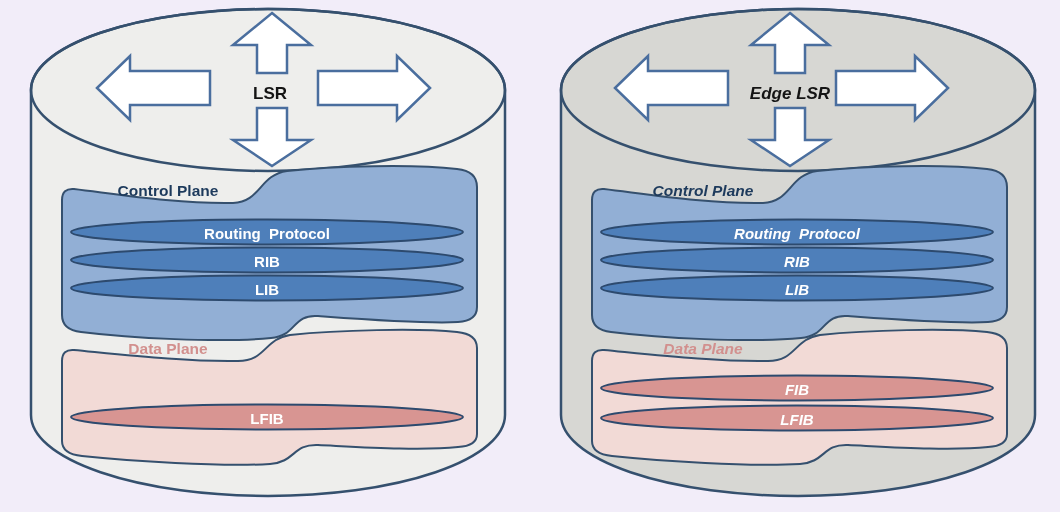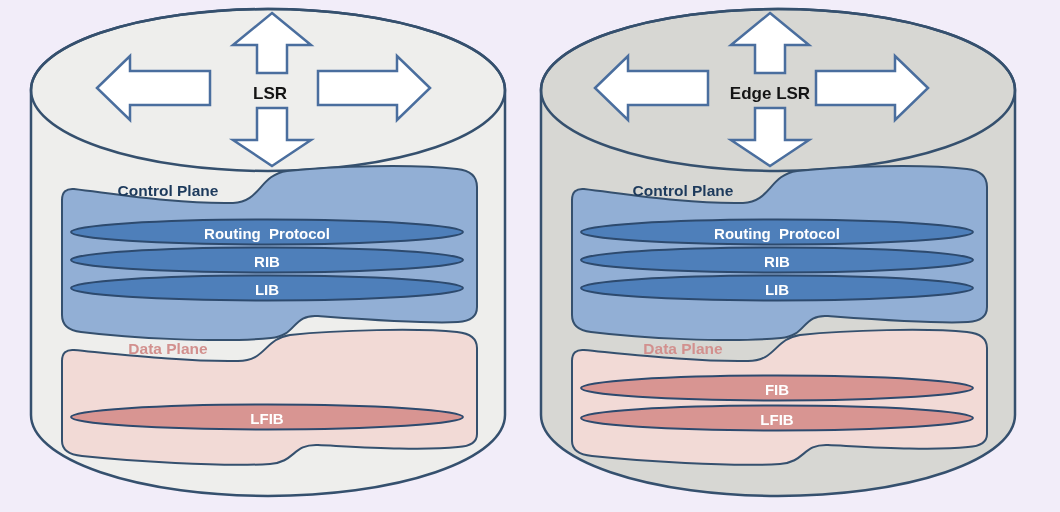--- a/index.html
+++ b/index.html
@@ -5,21 +5,21 @@
   html,body{margin:0;padding:0;}
   .stage{
     position:relative;
     width:1060px;height:512px;
     background:#f2edf9;
     overflow:hidden;
     font-family:"Liberation Sans",sans-serif;
   }
   .cyl{position:absolute;top:6px;width:480px;height:500px;}
   .cyl-left{left:28px;}
-  .cyl-right{left:538px;}
+  .cyl-right{left:558px;font-style:italic;}
   svg{display:block;overflow:visible;}
 
   
   .body{stroke:#35506e;stroke-width:2.5;}
   .cyl-left  .body{fill:#eeeeec;}
   .cyl-right .body{fill:#d7d7d3;}
   .lid{fill:none;stroke:#35506e;stroke-width:2.5;}
 
   
   .arrow{fill:#ffffff;stroke:#4a6e9e;stroke-width:2.5;stroke-linejoin:miter;}

